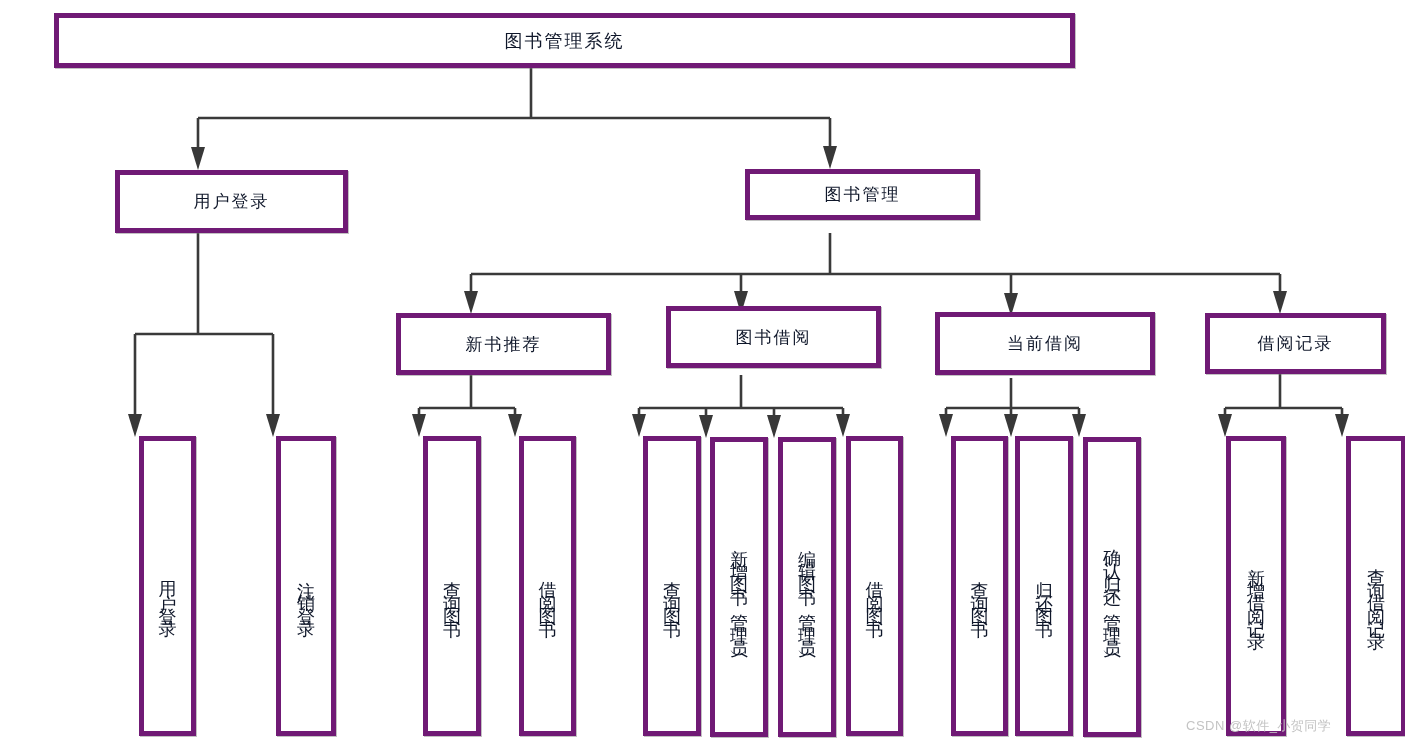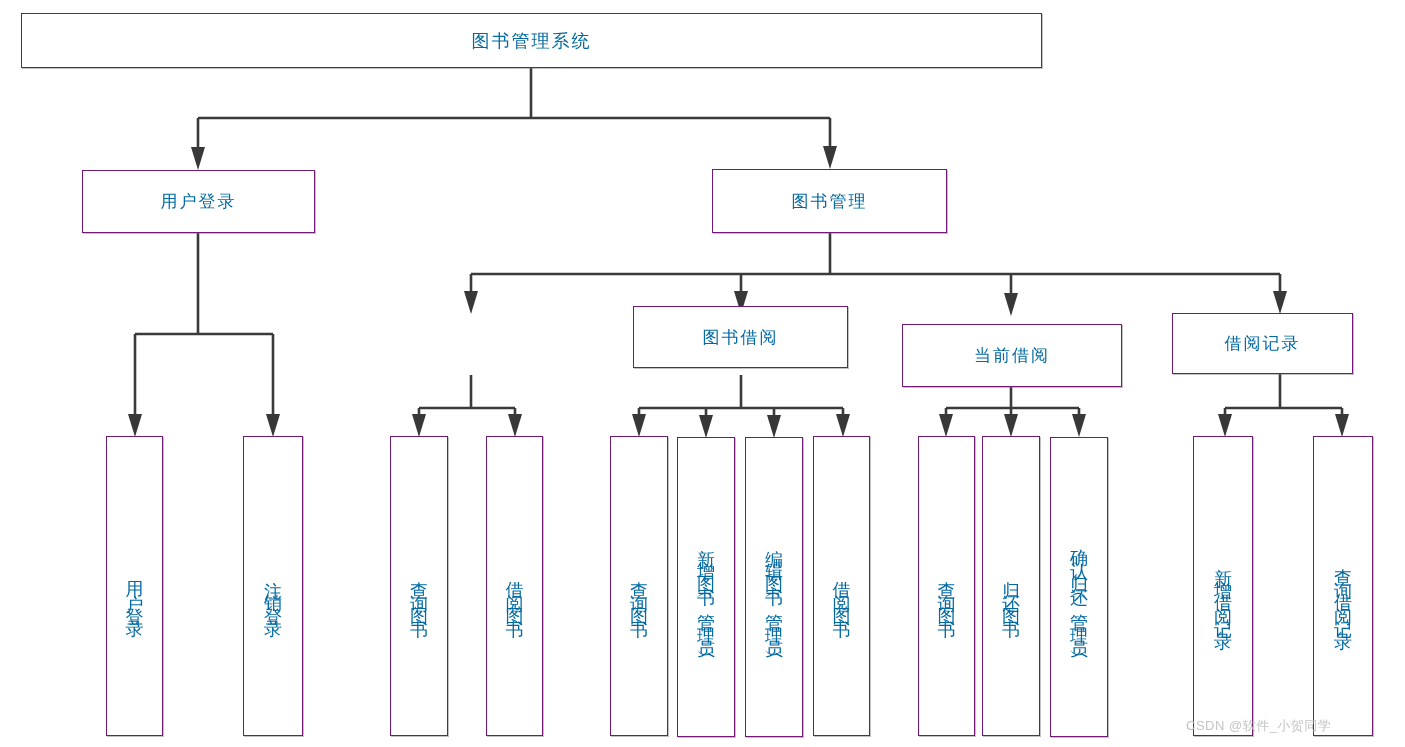--- a/index.html
+++ b/index.html
@@ -7,27 +7,28 @@
     position: relative;
     width: 1405px;
     height: 747px;
     background: #ffffff;
     font-family: "Liberation Sans", "DejaVu Sans", sans-serif;
     overflow: hidden;
   }
   .node {
     position: absolute;
     box-sizing: border-box;
-    border: 1px solid #701a75;
+    border: 5px solid #701a75;
     background: #ffffff;
-    color: #0369a1;
+    color: #0f172a;
     display: flex;
     align-items: center;
     justify-content: center;
     box-shadow: 1px 1px 0 rgba(120,120,120,0.45);
+    margin-left: 33px;
   }
   .h-node {
     font-size: 17px;
     letter-spacing: 2px;
     white-space: nowrap;
   }
   .root-node { font-size: 18px; }
   .v-node {
     writing-mode: vertical-rl;
     text-orientation: mixed;
@@ -93,24 +94,25 @@
     <polygon points="1079,437 1072,414 1086,414"></polygon>
 
     <path d="M1280 374 V408 M1225 408 H1342 M1225 408 V416 M1342 408 V416"></path>
     <polygon points="1225,437 1218,414 1232,414"></polygon>
     <polygon points="1342,437 1335,414 1349,414"></polygon>
   </svg>
 
   <div class="node h-node root-node" style="left:21px; top:13px; width:1021px; height:55px;">图书管理系统</div>
 
   <div class="node h-node" style="left:82px; top:170px; width:233px; height:63px;">用户登录</div>
-  <div class="node h-node" style="left:712px; top:169px; width:235px; height:64px;">图书管理</div>
+  <div class="node h-node" style="left:712px; top:169px; width:235px; height:51px;">图书管理</div>
 
+  <div class="node h-node" style="left:363px; top:313px; width:215px; height:62px;">新书推荐</div>
   <div class="node h-node" style="left:633px; top:306px; width:215px; height:62px;">图书借阅</div>
-  <div class="node h-node" style="left:902px; top:324px; width:220px; height:63px;">当前借阅</div>
+  <div class="node h-node" style="left:902px; top:312px; width:220px; height:63px;">当前借阅</div>
   <div class="node h-node" style="left:1172px; top:313px; width:181px; height:61px;">借阅记录</div>
 
   <div class="node v-node" style="left:106px; top:436px; width:57px; height:300px;">用户登录</div>
   <div class="node v-node" style="left:243px; top:436px; width:60px; height:300px;">注销登录</div>
 
   <div class="node v-node" style="left:390px; top:436px; width:58px; height:300px;">查询图书</div>
   <div class="node v-node" style="left:486px; top:436px; width:57px; height:300px;">借阅图书</div>
 
   <div class="node v-node" style="left:610px; top:436px; width:58px; height:300px;">查询图书</div>
   <div class="node v-node" style="left:677px; top:437px; width:58px; height:300px;">新增图书（管理员）</div>

